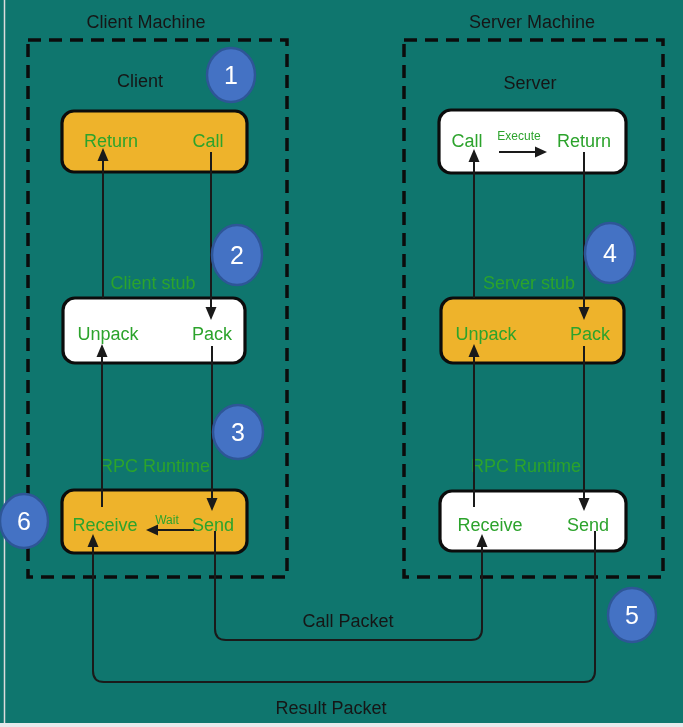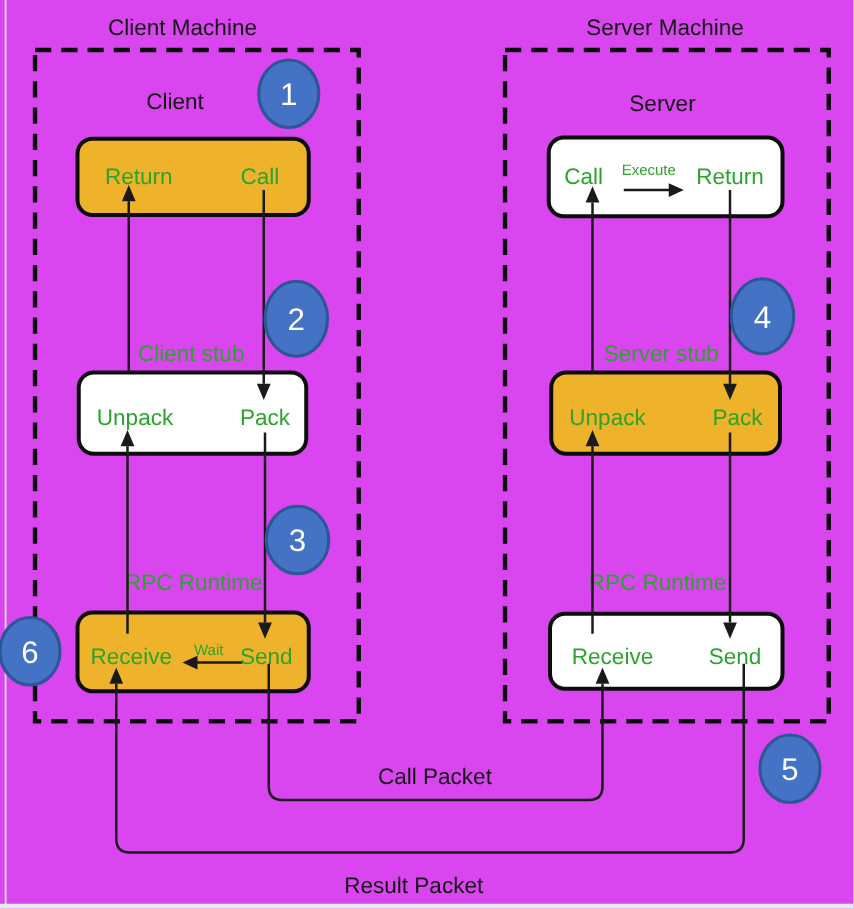--- a/index.html
+++ b/index.html
@@ -1,16 +1,16 @@
 <!DOCTYPE html>
 <html><head>
 <meta charset="utf-8">
 <style>
   html,body{margin:0;padding:0;background:#ffffff;}
-  .stage{position:relative;width:683px;height:727px;background:#d946ef;overflow:hidden;
+  .stage{position:relative;width:683px;height:727px;background:#0f766e;overflow:hidden;
          font-family:"Liberation Sans",sans-serif;}
   svg{display:block;}
   text{font-family:"Liberation Sans",sans-serif;}
   .t-black{fill:#161616;font-size:18px;}
   .t-green{fill:#2CA32C;font-size:18px;}
   .t-green-sm{fill:#2CA32C;font-size:12px;}
   .t-num{fill:#ffffff;font-size:25px;}
   .box{stroke:#0c0c0c;stroke-width:3.2;}
   .box-white{fill:#ffffff;}
   .box-orange{fill:#EEB32B;}

